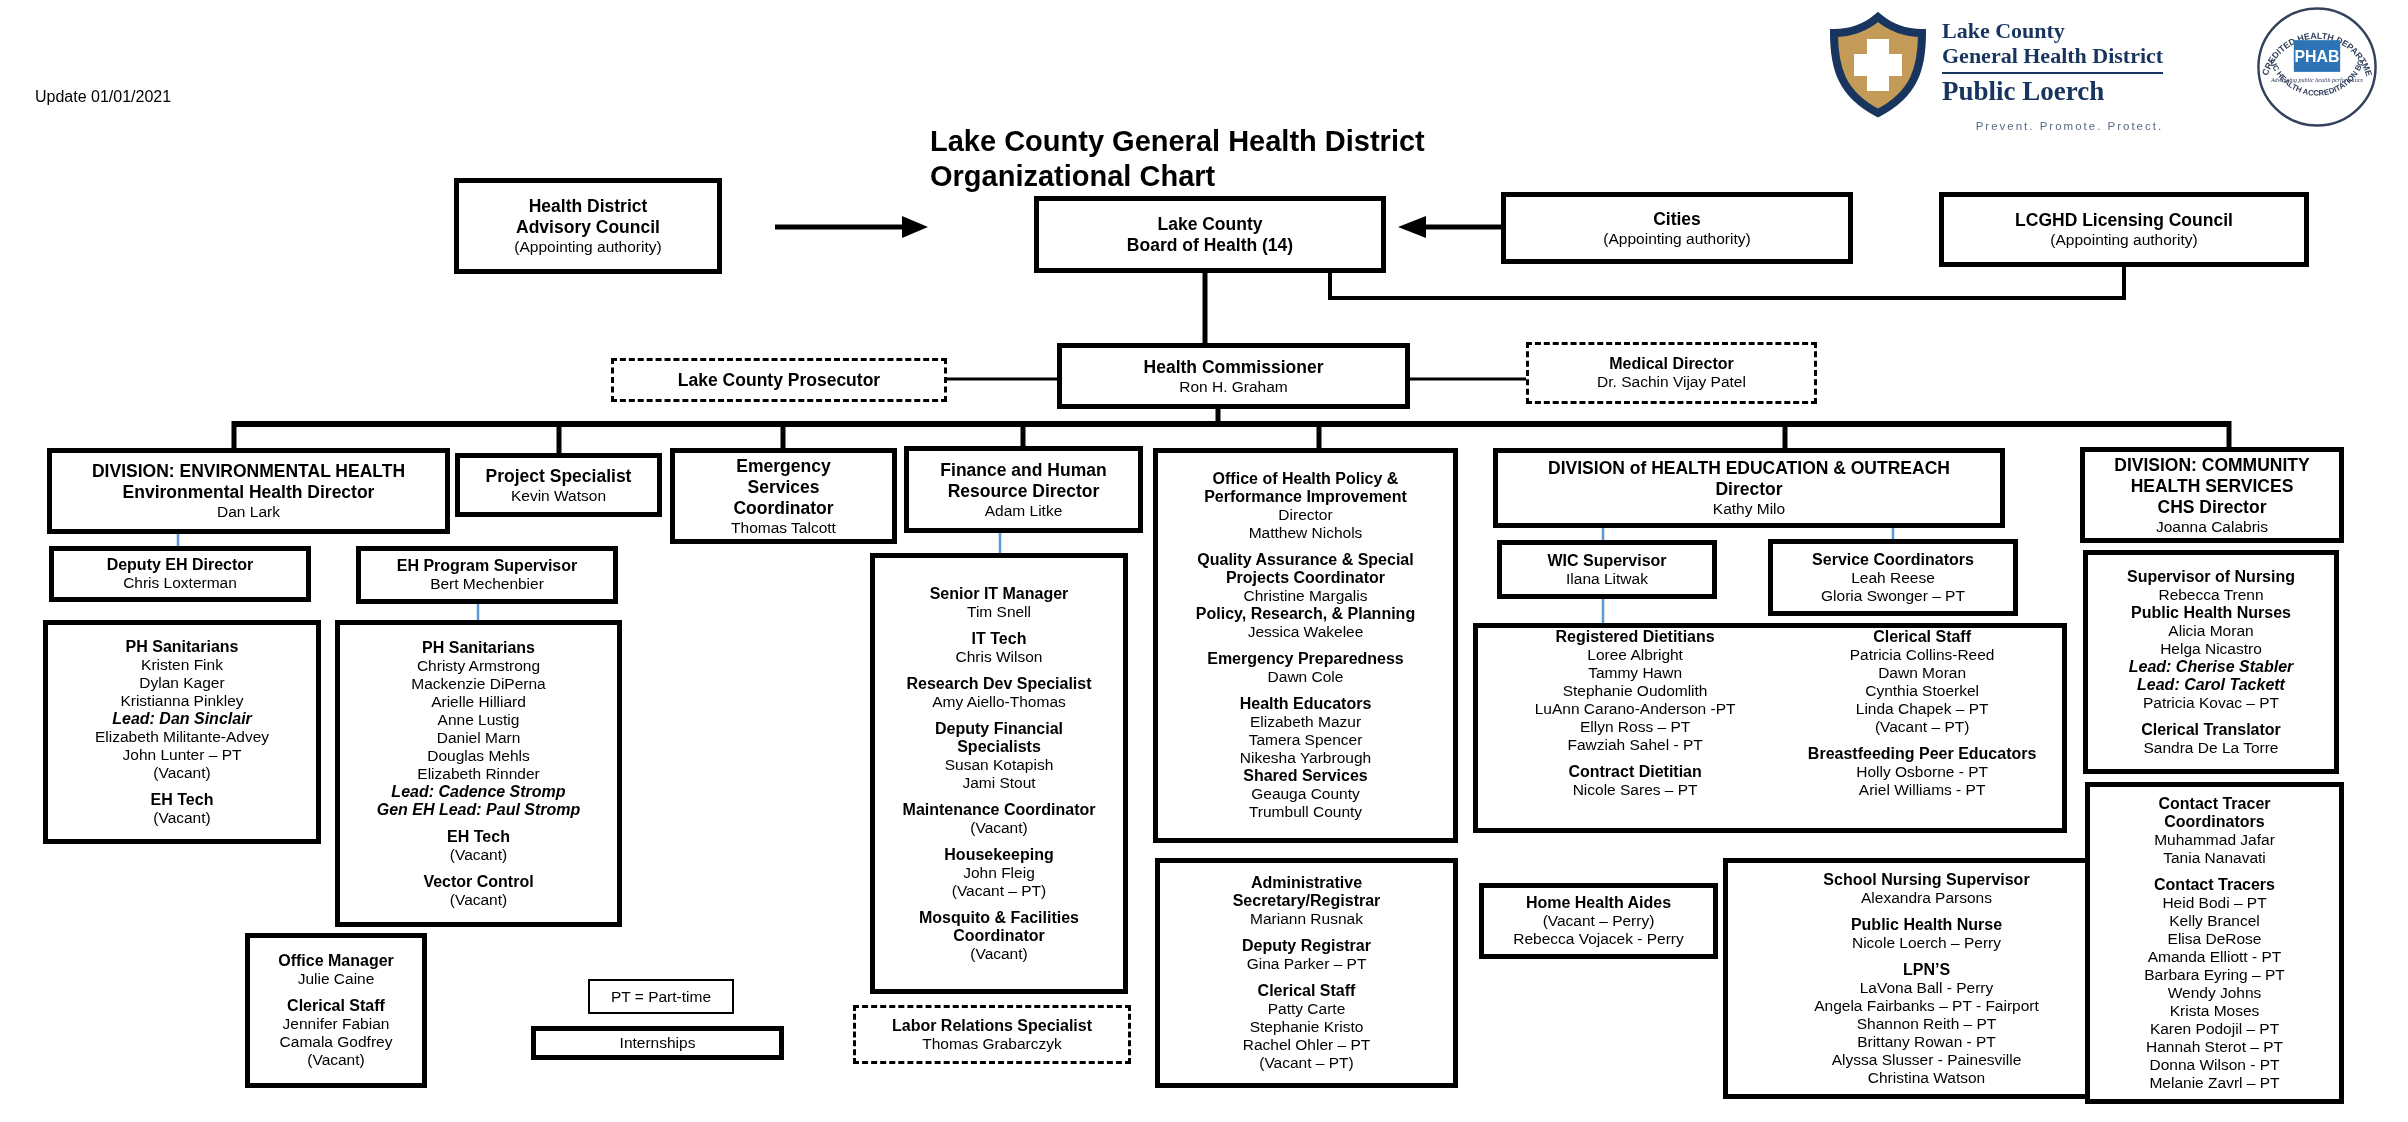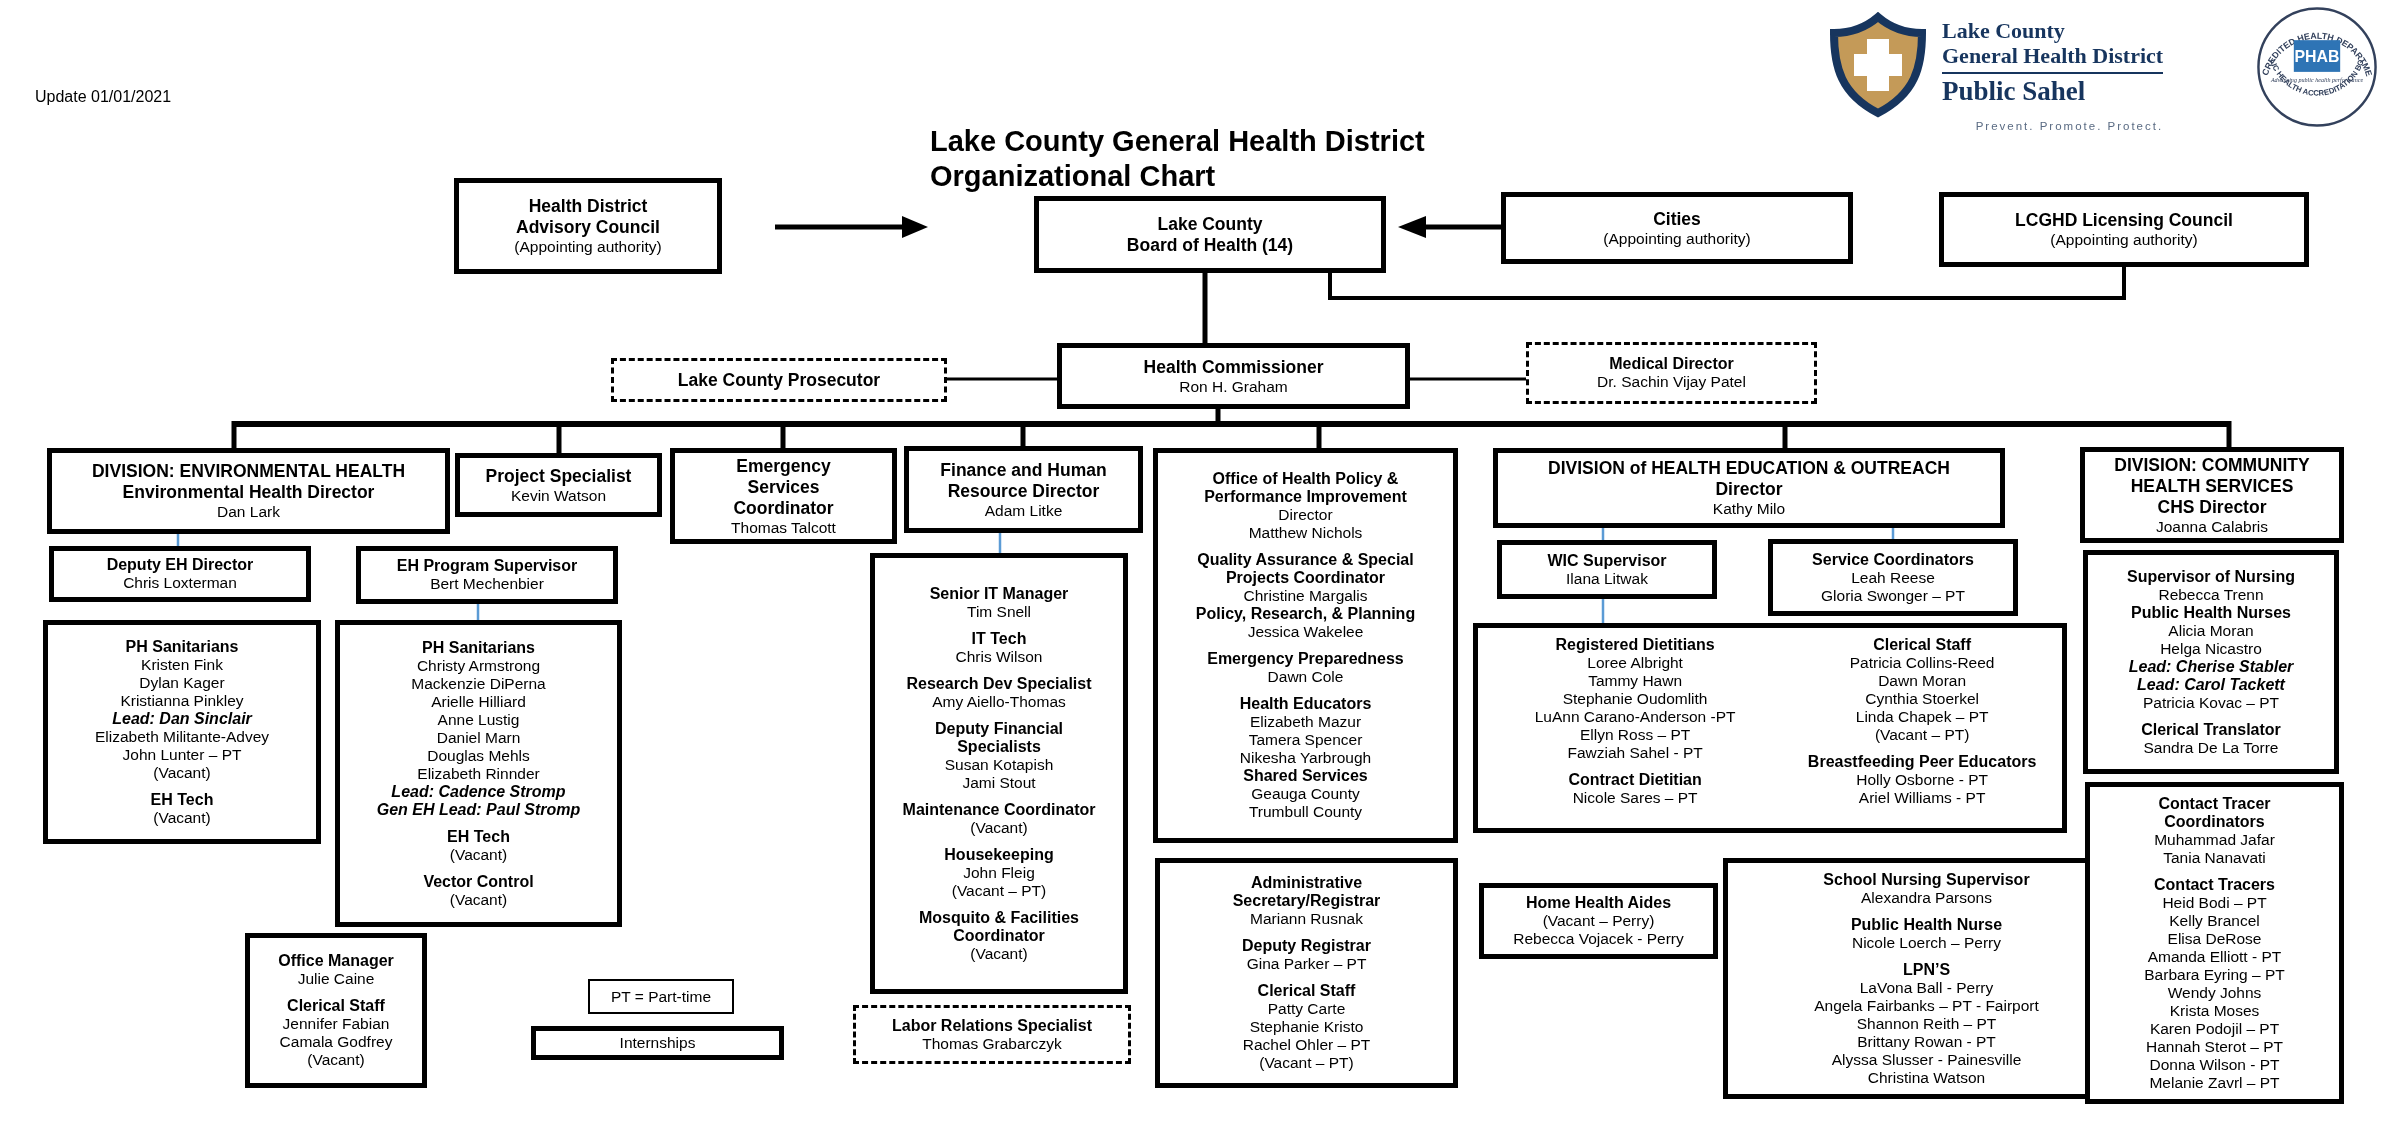--- a/index.html
+++ b/index.html
@@ -8,21 +8,21 @@
   .connectors{position:absolute;left:0;top:0;pointer-events:none;}
   .box{position:absolute;border:5px solid #000;background:#fff;display:flex;flex-direction:column;
        justify-content:center;align-items:center;text-align:center;padding:3px 5px;box-sizing:border-box;}
   .dashed{border:3px dashed #000;}
   .thin{border-width:2px;}
   .ln{font-size:15.5px;line-height:18px;white-space:nowrap;}
   .ln.b{font-weight:bold;font-size:16px;}
   .ln.h{font-weight:bold;font-size:17.5px;line-height:21px;}
   .ln.bi{font-weight:bold;font-style:italic;font-size:16px;}
   .gap{height:9px;}
-  .cols{flex-direction:row;align-items:flex-start;justify-content:space-between;padding-top:8px;}
+  .cols{flex-direction:row;align-items:flex-start;justify-content:space-between;padding-top:0;}
   .col{display:flex;flex-direction:column;align-items:center;text-align:center;}
   .col:nth-child(1){flex:0 0 53%;}
   .col:nth-child(2){flex:0 0 47%;}
   .update{position:absolute;left:35px;top:88px;font-size:16px;}
   .chart-title{position:absolute;left:930px;top:124px;width:580px;
                font-weight:bold;font-size:29px;line-height:35px;}
   .brand{position:absolute;left:1828px;top:12px;display:flex;gap:14px;align-items:flex-start;}
   .brand-text{padding-top:6px;}
   .brand-l1,.brand-l2{font-family:"Liberation Serif",serif;font-weight:bold;font-size:22px;
                       line-height:25px;color:#17355E;}
@@ -78,21 +78,21 @@
 
   <div class="brand">
     <svg width="100" height="106" viewBox="0 0 100 106">
       <path d="M50,5 C64,17 80,21 94,21 C94,55 87,82 50,101 C13,82 6,55 6,21 C20,21 36,17 50,5 Z" fill="#C49A58" stroke="#17355E" stroke-width="8"></path>
       <path d="M39,27 h22 v15 h13 v22 h-13 v15 h-22 v-15 h-13 v-22 h13 z" fill="#fff"></path>
     </svg>
     <div class="brand-text">
       <div class="brand-l1">Lake County</div>
       <div class="brand-l2">General Health District</div>
       <div class="brand-rule"></div>
-      <div class="brand-l3">Public Sahel</div>
+      <div class="brand-l3">Public Loerch</div>
       <div class="brand-tag">Prevent. Promote. Protect.</div>
     </div>
   </div>
 
   <svg class="phab" width="122" height="122" viewBox="0 0 100 100">
     <defs>
       <path id="arcTop" d="M 10,56 A 42,42 0 0 1 90,56" fill="none"></path>
       <path id="arcBot" d="M 12,46 A 40,40 0 0 0 88,46" fill="none"></path>
     </defs>
     <circle cx="50" cy="50" r="48" fill="#fff" stroke="#33415c" stroke-width="2"></circle>

